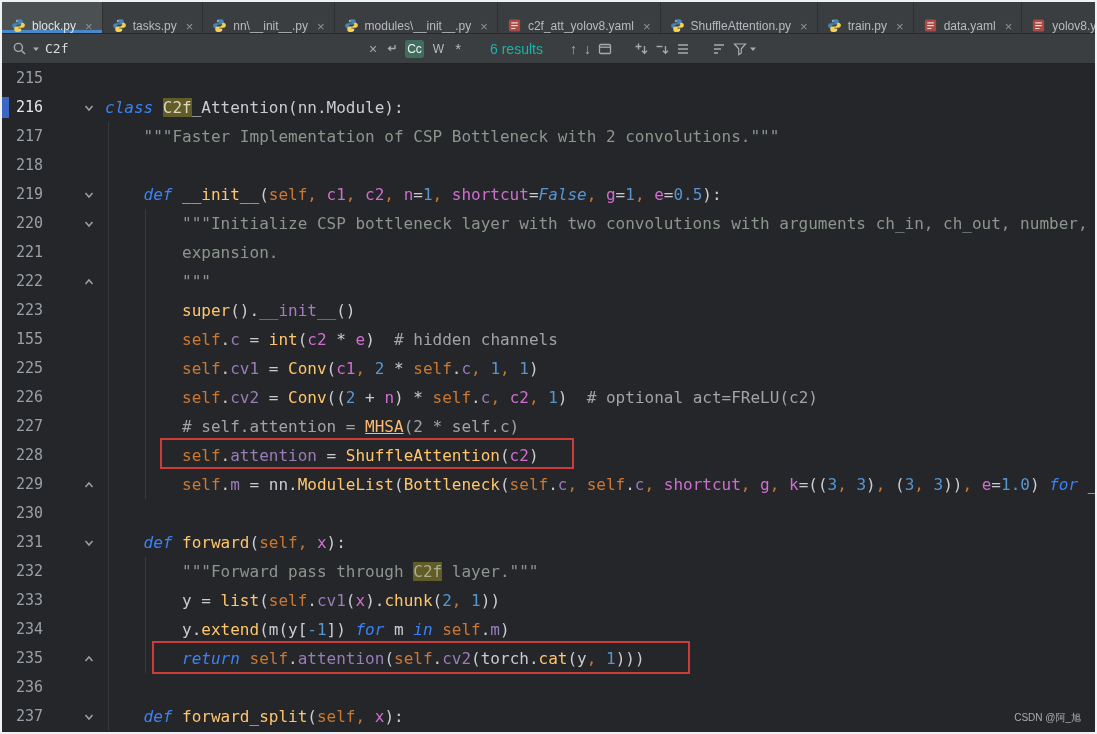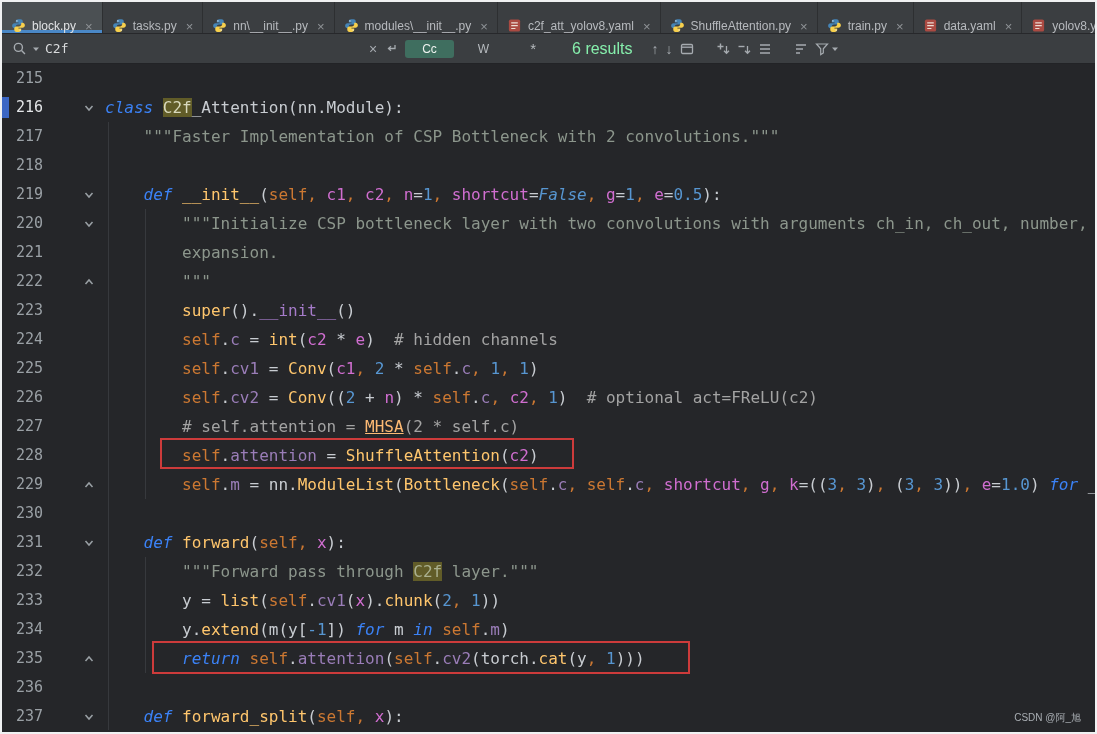--- a/index.html
+++ b/index.html
@@ -12,24 +12,24 @@
 .tab.active{background:#4b5053;color:#e0e2e4;box-shadow:inset 0 -3px 0 var(--tab_accent,#4a88c7)}
 .tab-close{color:#8f9397;font-size:13px;margin-left:3px;line-height:1}
 .tab-icon{display:flex}
 
 
 .findbar{display:flex;align-items:center;height:30px;background:#3b3e41;border-bottom:1px solid #222326;padding:0 10px;gap:7px;color:#a6abb0}
 .find-field{display:flex;align-items:center;gap:5px;width:350px;height:100%}
 .find-query{font-family:"DejaVu Sans Mono",monospace;font-size:13px;color:#dadcde}
 .icon-btn{display:flex;align-items:center;line-height:1;cursor:pointer;color:#a6abb0}
 .glyph{font-size:14px}
-.toggle{font-size:12px;padding:2px 17px;border-radius:3px;color:#b6babe;cursor:pointer}
+.toggle{font-size:12px;padding:2px 2px;border-radius:3px;color:#b6babe;cursor:pointer}
 .toggle.active{background:var(--toggle_active_bg,#3f6e5f);color:#eef2ef}
 .toggle.regex{font-size:15px}
-.results{font-size:16px;color:#86efac;margin:0 12px}
+.results{font-size:14px;color:#14b8a6;margin:0 20px}
 .arrow{font-size:14px}
 .gap{width:8px}
 
 
 .editor{position:absolute;left:0;top:62px;width:100%;height:668px;font-family:"DejaVu Sans Mono",monospace;font-size:16px;overflow:hidden;background:#252629}
 .guide{position:absolute;width:1px;background:#37393d;z-index:0}
 .g1{left:106px;top:58px;height:608px}
 .g2{left:143px;top:145px;height:290px}
 .g3{left:143px;top:493px;height:116px}
 .line-row{position:relative;display:flex;height:29px;line-height:29px;z-index:1}
@@ -297,21 +297,21 @@
             </svg>
           </span>
           <span class="code"><span class="tok doc">        """</span></span>
         </div>
         <div class="line-row">
           <span class="ln">223</span>
           <span class="fold"></span>
           <span class="code"><span class="tok d">        </span><span class="tok fn">super</span><span class="tok d">().</span><span class="tok dnd">__init__</span><span class="tok d">()</span></span>
         </div>
         <div class="line-row">
-          <span class="ln">224</span>
+          <span class="ln">155</span>
           <span class="fold"></span>
           <span class="code"><span class="tok d">        </span><span class="tok slf">self</span><span class="tok d">.</span><span class="tok fld">c</span><span class="tok d"> = </span><span class="tok fn">int</span><span class="tok d">(</span><span class="tok pr">c2</span><span class="tok d"> * </span><span class="tok pr">e</span><span class="tok d">)  </span><span class="tok com"># hidden channels</span></span>
         </div>
         <div class="line-row">
           <span class="ln">225</span>
           <span class="fold"></span>
           <span class="code"><span class="tok d">        </span><span class="tok slf">self</span><span class="tok d">.</span><span class="tok fld">cv1</span><span class="tok d"> = </span><span class="tok fn">Conv</span><span class="tok d">(</span><span class="tok pr">c1</span><span class="tok cm">, </span><span class="tok num">2</span><span class="tok d"> * </span><span class="tok slf">self</span><span class="tok d">.</span><span class="tok fld">c</span><span class="tok cm">, </span><span class="tok num">1</span><span class="tok cm">, </span><span class="tok num">1</span><span class="tok d">)</span></span>
         </div>
         <div class="line-row">
           <span class="ln">226</span>

